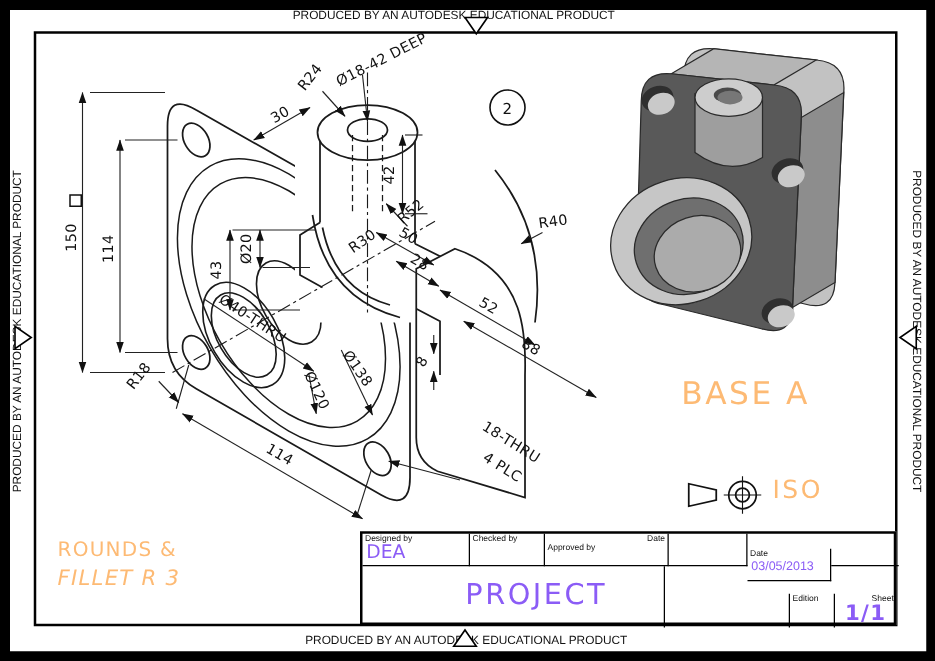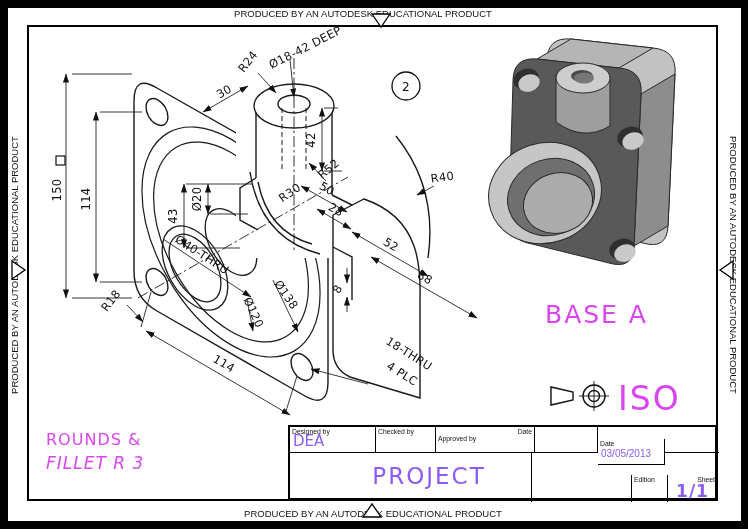--- a/index.html
+++ b/index.html
@@ -5,21 +5,21 @@
   html,body{margin:0;padding:0;background:#222;}
   #app{position:relative;width:748px;height:529px;background:#000;overflow:hidden;
        font-family:"Liberation Sans",sans-serif;}
   #sheet{position:absolute;left:8px;top:8px;width:733px;height:513px;background:#fff;}
   svg{position:absolute;left:0;top:0;}
   .stamp{position:absolute;font-size:9.5px;color:#111;white-space:nowrap;letter-spacing:0px;}
   .stamp.v{transform-origin:center;}
   .cad{font-family:"DejaVu Sans",sans-serif;color:#111;letter-spacing:1px;}
   .dim{font-family:"DejaVu Sans",sans-serif;font-size:11.5px;fill:#111;letter-spacing:.3px;}
   .dim.big{font-size:12px;}
-  .lbl{position:absolute;color:#d946ef;}
+  .lbl{position:absolute;color:#fdba74;}
   
   #tb{position:absolute;left:288px;top:425px;width:429px;height:75px;border:2px solid #000;
       box-sizing:border-box;background:#fff;}
   .tc{position:absolute;box-sizing:border-box;border-color:#000;}
   .tl{font-size:6.8px;color:#111;padding:1px 0 0 2px;}
   .tv{font-family:"DejaVu Sans",sans-serif;color:#8b5cf6;}
 </style>
 </head>
 <body>
 <div id="app">
@@ -189,21 +189,21 @@
     <g stroke="#111" stroke-width="1.4" fill="none">
       <path d="M551,387 L551,405 L573,400 L573,392 Z"></path>
       <circle cx="594" cy="396" r="11"></circle>
       <circle cx="594" cy="396" r="5.5"></circle>
       <line x1="579" y1="396" x2="609" y2="396" stroke-width="0.9"></line>
       <line x1="594" y1="381" x2="594" y2="411" stroke-width="0.9"></line>
     </g>
   </svg>
 
   <div class="lbl cad" style="left:545px;top:300px;font-size:25px;letter-spacing:2px;">BASE A</div>
-  <div class="lbl cad" style="left:618px;top:379px;font-size:33px;letter-spacing:2px;">ISO</div>
+  <div class="lbl cad" style="left:618px;top:379px;font-size:20px;letter-spacing:2px;">ISO</div>
   <div class="lbl cad" style="left:46px;top:430px;font-size:16px;">ROUNDS &amp;</div>
   <div class="lbl cad" style="left:46px;top:453px;font-size:17px;font-style:italic;">FILLET R 3</div>
 
   <div id="tb">
     <div class="tc" style="left:0;top:0;width:86px;height:26px;border-right:1px solid;border-bottom:1px solid;">
       <div class="tl">Designed by</div>
       <div class="tv" style="font-size:15px;margin:-3px 0 0 3px;">DEA</div>
     </div>
     <div class="tc" style="left:86px;top:0;width:60px;height:26px;border-right:1px solid;border-bottom:1px solid;">
       <div class="tl">Checked by</div>

